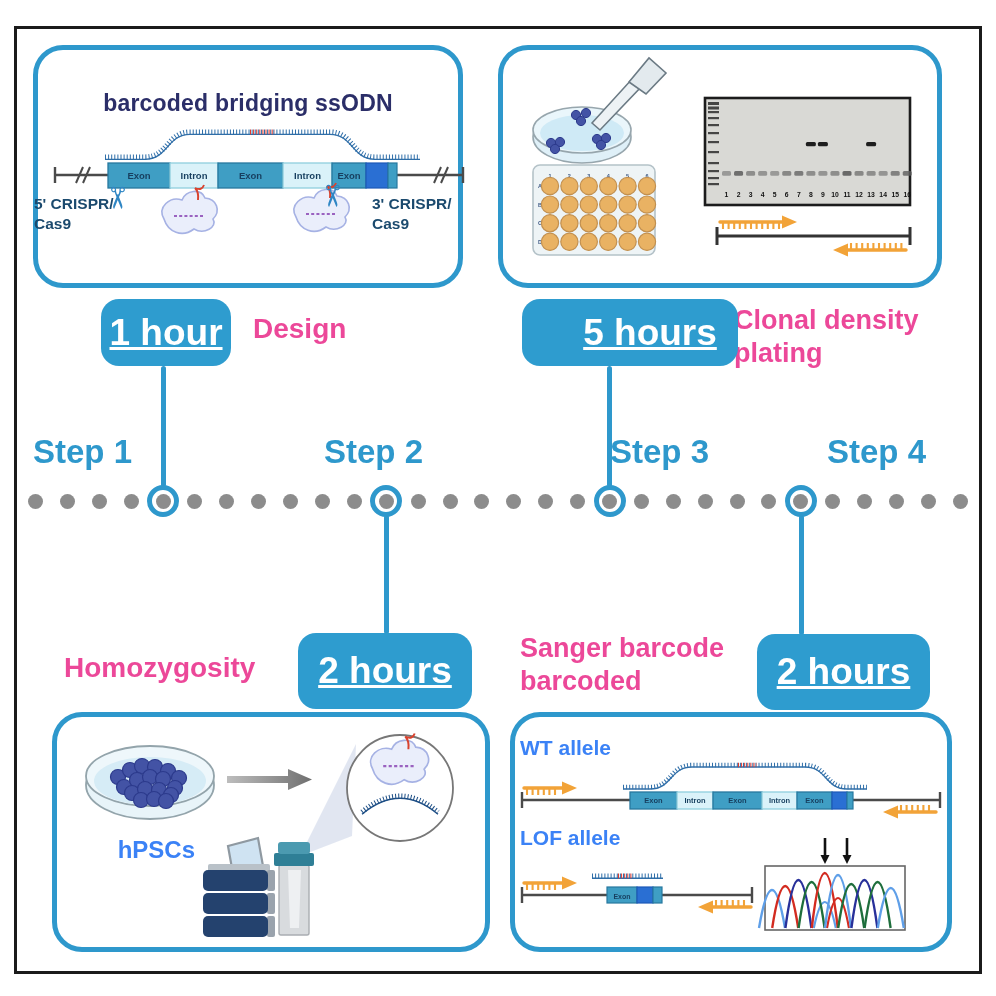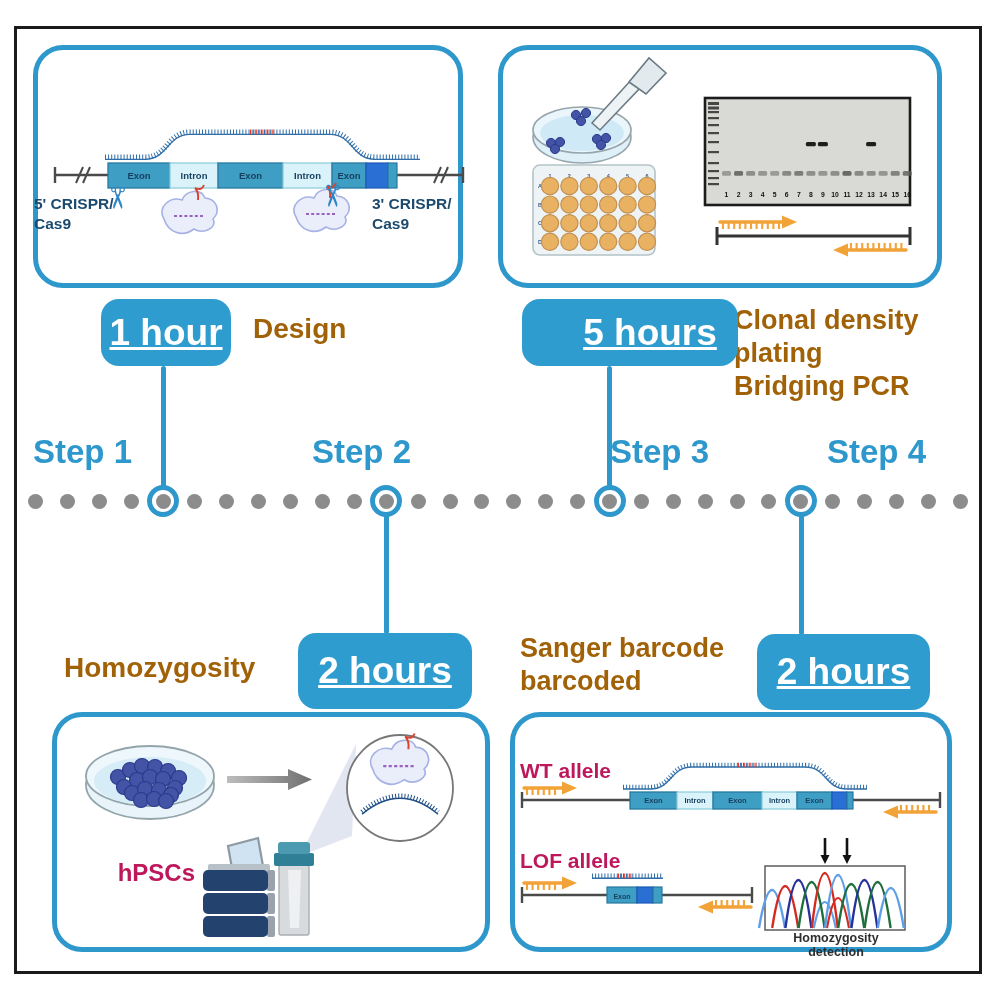--- a/index.html
+++ b/index.html
@@ -4,23 +4,23 @@
 <style>
   html,body{margin:0;padding:0;background:#fff;}
   body{font-family:"Liberation Sans","DejaVu Sans",sans-serif;}
   #canvas{position:relative;width:996px;height:996px;background:#fff;overflow:hidden;}
   .frame{position:absolute;left:14px;top:26px;width:968px;height:948px;border:3px solid #1b1b1b;box-sizing:border-box;}
   .panel{position:absolute;border:5px solid #2e98cc;border-radius:30px;box-sizing:border-box;background:#fff;}
   #art{position:absolute;left:0;top:0;width:996px;height:996px;}
   svg{font-family:"Liberation Sans","DejaVu Sans",sans-serif;}
   .panel-title{position:absolute;text-align:center;font-size:23px;font-weight:600;color:#2b2e68;letter-spacing:.2px;}
   .badge{position:absolute;background:#2e9ccf;border-radius:18px;color:#fff;font-weight:700;font-size:37px;display:flex;align-items:center;justify-content:center;z-index:4;text-decoration:underline;}
-  .heading{position:absolute;color:#a16207;font-weight:700;font-size:28px;line-height:1.22;}
+  .heading{position:absolute;color:#ec4899;font-weight:700;font-size:28px;line-height:1.22;}
   .step-label{position:absolute;color:#2e98cc;font-weight:700;font-size:33px;}
-  .small-label{position:absolute;color:#be185d;font-weight:600;margin-top:23px;}
+  .small-label{position:absolute;color:#3b82f6;font-weight:600;}
   .crispr{position:absolute;color:#1b4a6e;font-weight:600;font-size:15.5px;text-align:left;line-height:1.28;}
   .scissors{position:absolute;color:#2f86c4;font-size:30px;transform:rotate(90deg);line-height:1;}
   #dots{position:absolute;left:28px;top:493px;width:940px;height:16px;display:flex;justify-content:space-between;align-items:center;}
   .dot{width:15px;height:15px;border-radius:50%;background:#8c8c8c;flex:0 0 auto;}
   .ring{position:absolute;width:32px;height:32px;box-sizing:border-box;border:5px solid #2e98cc;border-radius:50%;background:transparent;z-index:3;}
   .conn{position:absolute;width:5px;background:#2e98cc;border-radius:3px;z-index:2;}
   .caption{position:absolute;color:#2e2e2e;font-weight:600;}
 </style>
 </head>
 <body>
@@ -305,48 +305,48 @@
         <path d="M851.4,928 Q864.4,832 877.4,928" stroke="#28309a" stroke-width="2.4" fill="none"></path>
         <path d="M864.6,928 Q877.6,836 890.6,928" stroke="#1e6e3c" stroke-width="2.4" fill="none"></path>
         <path d="M877.8,928 Q890.8,848 903.8,928" stroke="#5f9fe8" stroke-width="2.4" fill="none"></path>
       </g>
       <path d="M825,838 V856" stroke="#111" stroke-width="2.6" fill="none"></path>
       <polygon points="820.5,855 829.5,855 825,864" fill="#111"></polygon>
       <path d="M847,838 V856" stroke="#111" stroke-width="2.6" fill="none"></path>
       <polygon points="842.5,855 851.5,855 847,864" fill="#111"></polygon>
     </svg>
 
+  <div class="panel-title" style="left:68px;top:90px;width:360px;">barcoded bridging ssODN</div>
   <div class="crispr" style="left:34px;top:194px;width:100px;">
     <span>5' CRISPR/</span><br>
     <span>Cas9</span>
   </div>
   <div class="crispr" style="left:372px;top:194px;width:100px;">
     <span>3' CRISPR/</span><br>
     <span>Cas9</span>
   </div>
   <div class="scissors" style="left:104px;top:183px;">✂</div>
   <div class="scissors" style="left:319px;top:181px;">✂</div>
 
   <div class="badge" style="left:101px;top:299px;width:130px;height:67px;">1 hour</div>
   <div class="heading" style="left:253px;top:312px;">Design</div>
   <div class="badge" style="left:522px;top:299px;width:176px;height:67px;padding-left:40px;">5 hours</div>
   <div class="heading" style="left:702px;top:304px;width:268px;font-size:27px;margin-left:32px;">
     <span>Clonal density plating</span><br>
-    <span>Bridging PCR</span>
   </div>
   <div class="heading" style="left:64px;top:651px;">Homozygosity</div>
   <div class="badge" style="left:298px;top:633px;width:174px;height:76px;">2 hours</div>
   <div class="heading" style="left:520px;top:632px;font-size:27px;">
     <span>Sanger barcode</span><br>
     <span>barcoded</span>
   </div>
   <div class="badge" style="left:757px;top:634px;width:173px;height:76px;">2 hours</div>
 
   <div class="step-label" style="left:33px;top:433px;">Step 1</div>
-  <div class="step-label" style="left:312px;top:433px;">Step 2</div>
+  <div class="step-label" style="left:324px;top:433px;">Step 2</div>
   <div class="step-label" style="left:610px;top:433px;">Step 3</div>
   <div class="step-label" style="left:827px;top:433px;">Step 4</div>
   <div id="dots">
       <span class="dot"></span>
       <span class="dot"></span>
       <span class="dot"></span>
       <span class="dot"></span>
       <span class="dot"></span>
       <span class="dot"></span>
       <span class="dot"></span>
@@ -371,21 +371,20 @@
       <span class="dot"></span>
       <span class="dot"></span>
       <span class="dot"></span>
       <span class="dot"></span>
       <span class="dot"></span>
     </div>
 
   <div class="small-label" style="left:85px;top:836px;width:110px;text-align:right;font-size:24px;">hPSCs</div>
   <div class="small-label" style="left:520px;top:736px;font-size:21px;">WT allele</div>
   <div class="small-label" style="left:520px;top:826px;font-size:21px;">LOF allele</div>
-  <div class="caption" style="left:764px;top:931px;width:144px;text-align:center;font-size:12.5px;">Homozygosity detection</div>
 <div class="ring" style="left: 147.086px; top: 485px;"></div>
     <div class="conn" style="left: 160.586px; top: 366px; height: 121px;"></div>
     <div class="ring" style="left: 370.362px; top: 485px;"></div>
     <div class="conn" style="left: 383.862px; top: 515px; height: 119px;"></div>
     <div class="ring" style="left: 593.638px; top: 485px;"></div>
     <div class="conn" style="left: 607.138px; top: 366px; height: 121px;"></div>
     <div class="ring" style="left: 785.017px; top: 485px;"></div>
     <div class="conn" style="left: 798.517px; top: 515px; height: 120px;"></div>
   </div>
 

